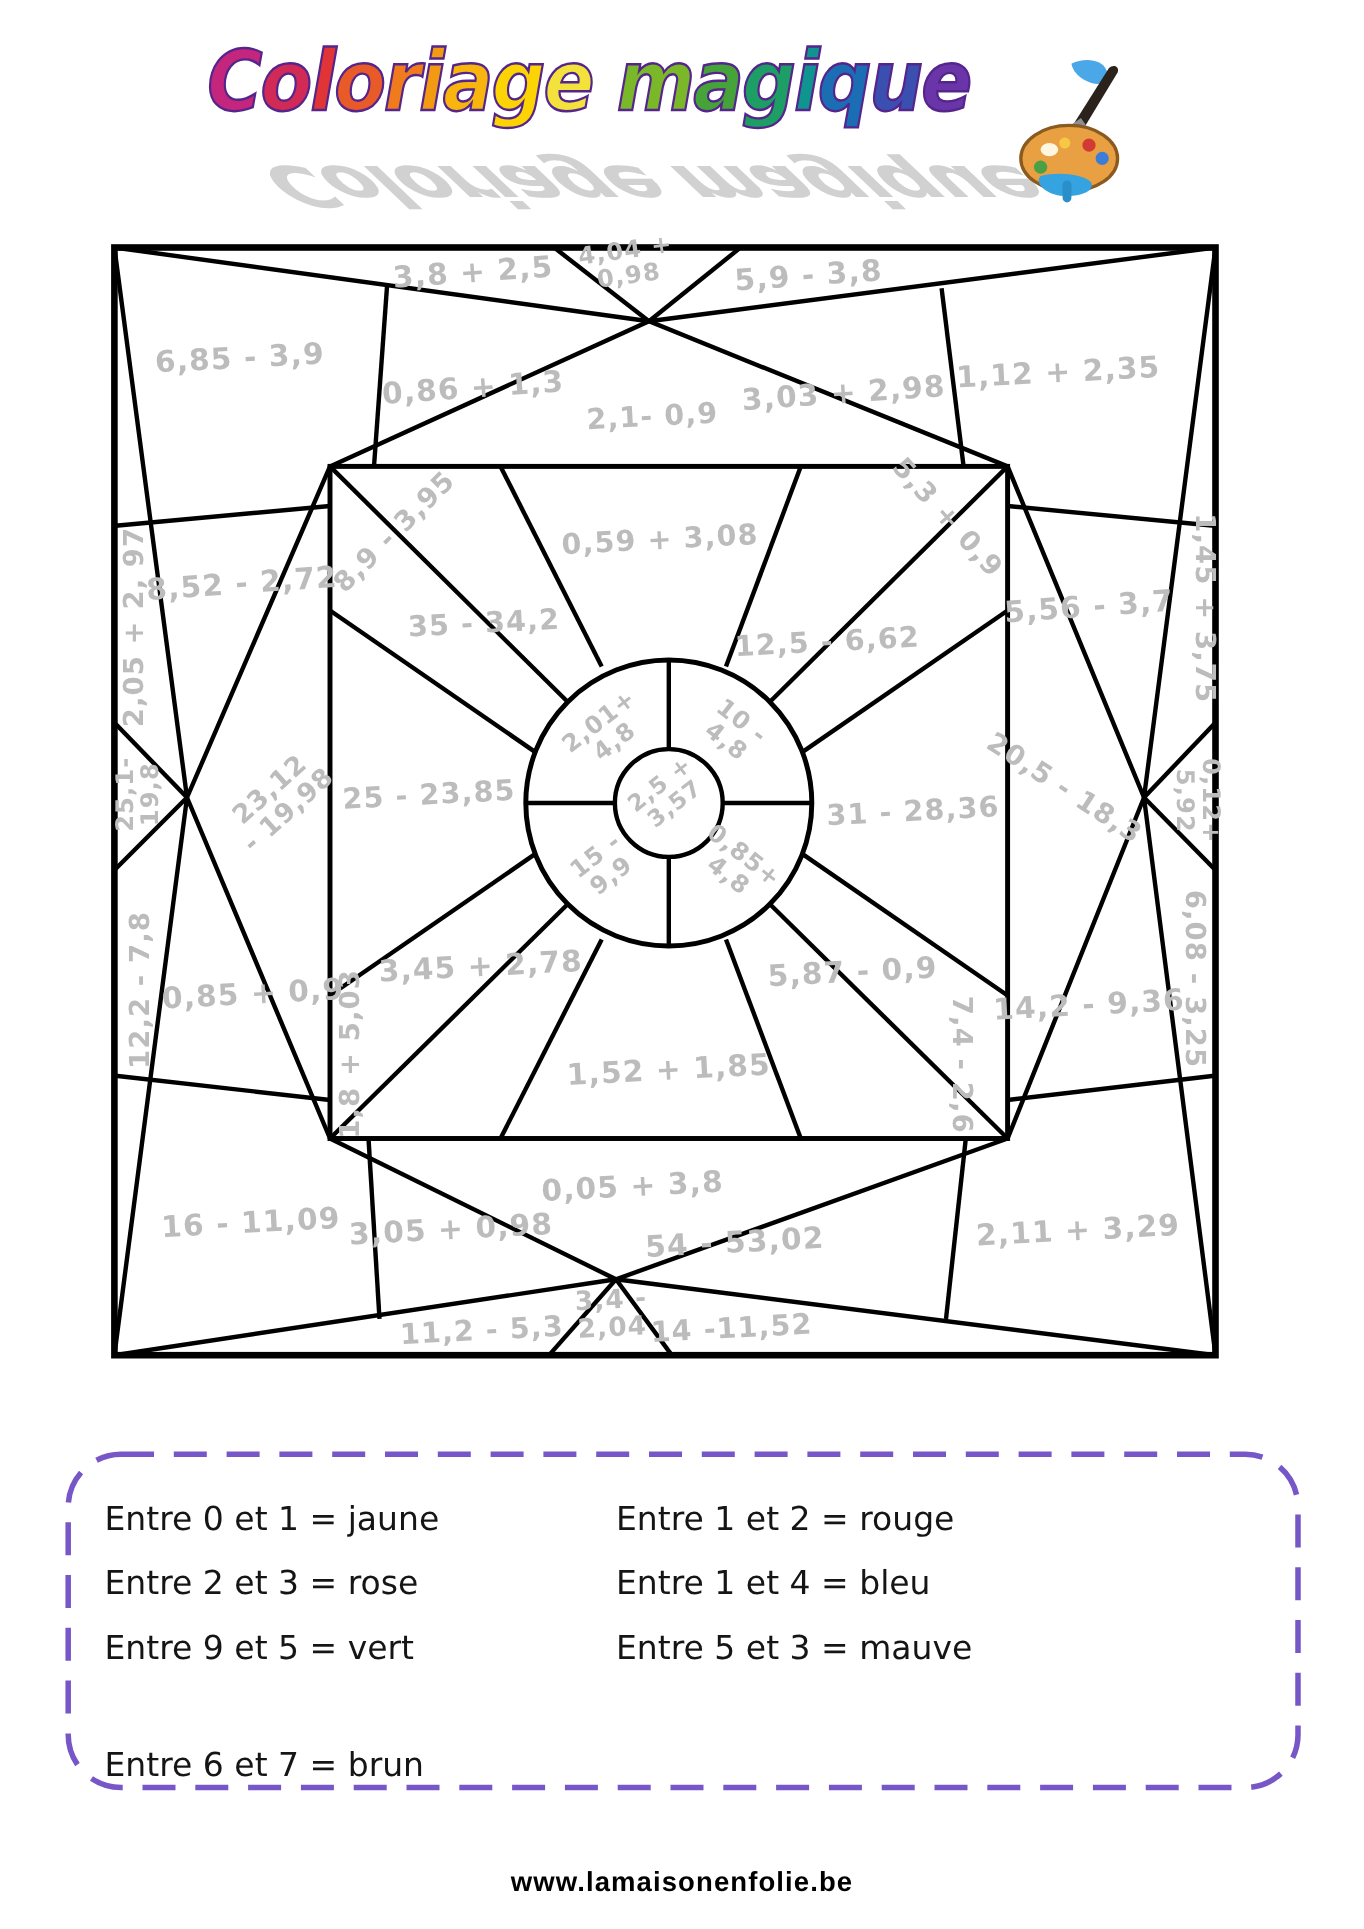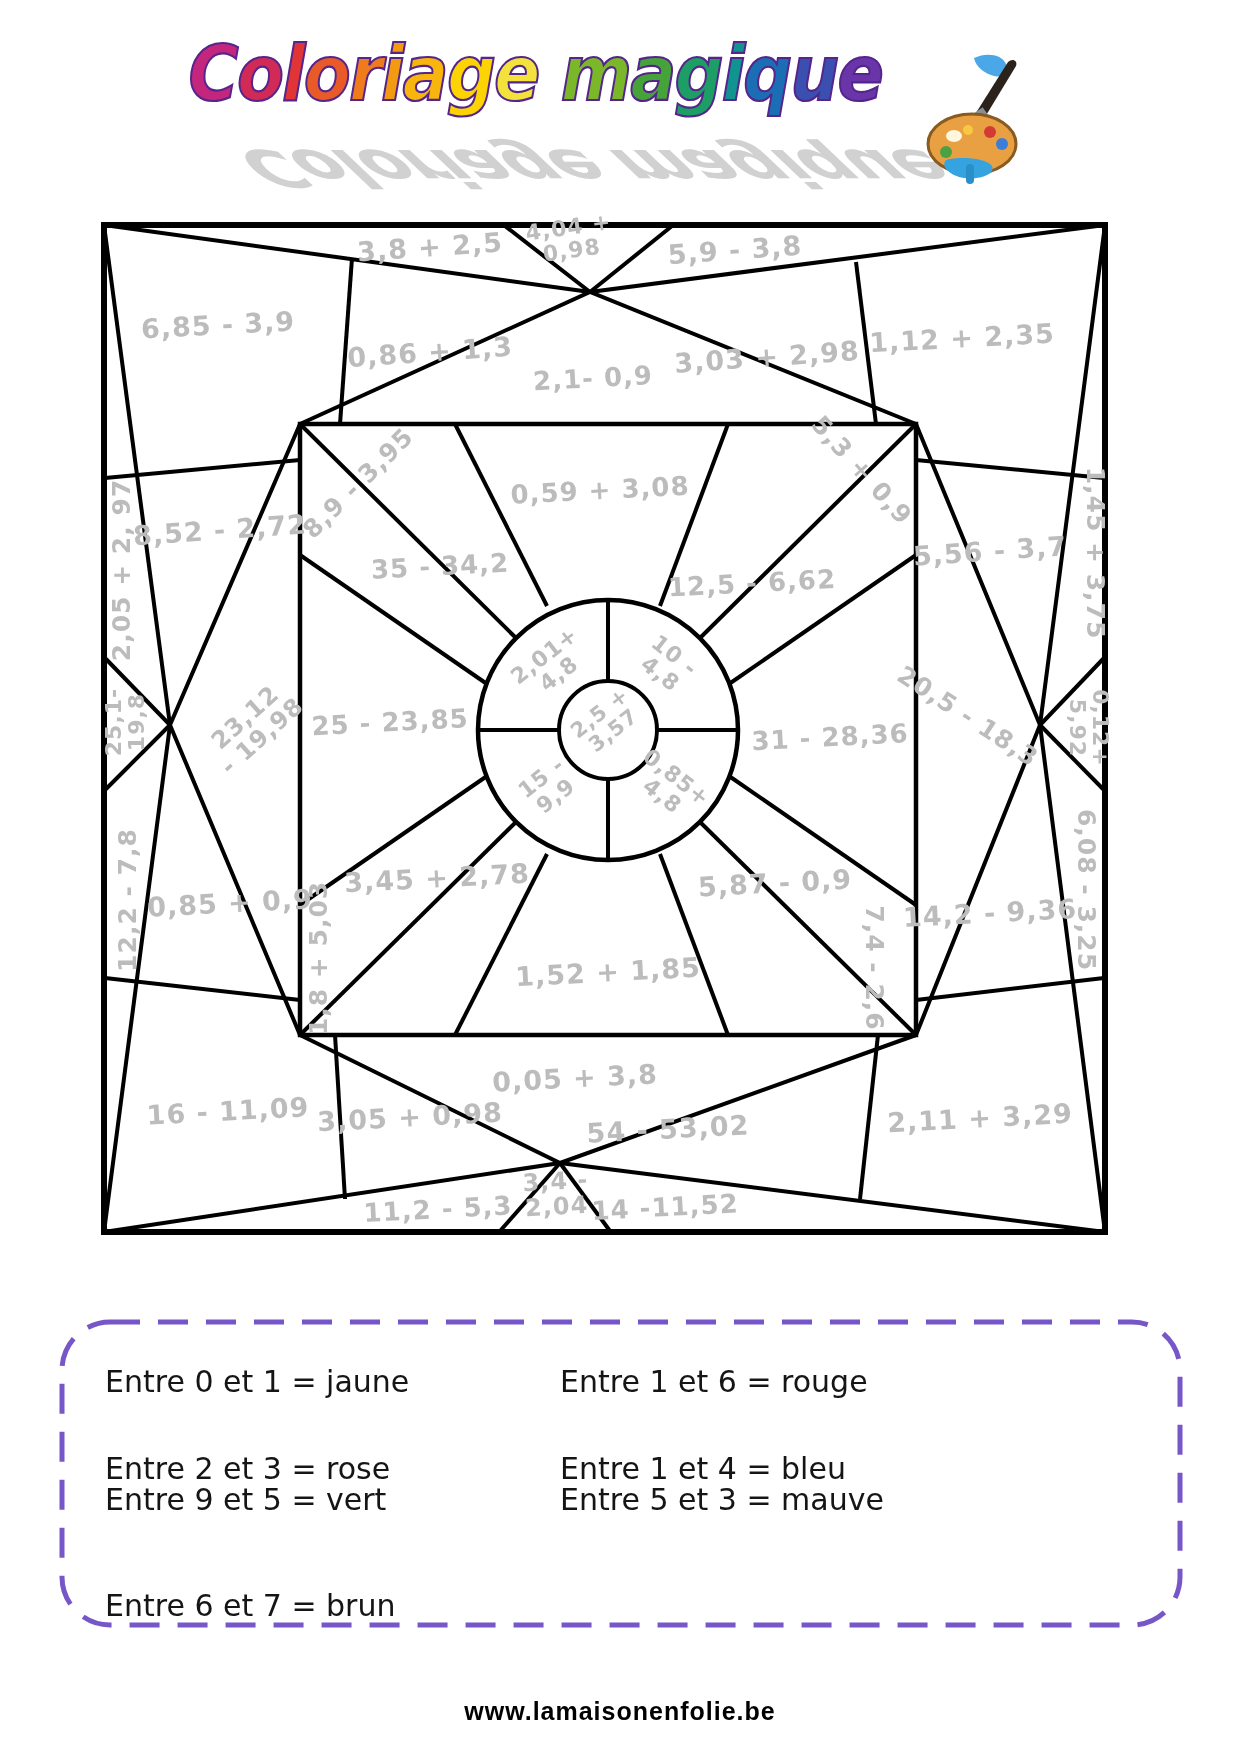--- a/index.html
+++ b/index.html
@@ -13,23 +13,23 @@
          font-size:76px;letter-spacing:-2px;line-height:1;transform:scaleX(.9);}
   .title-main{top:36px;z-index:3;}
   .title-main span{-webkit-text-stroke:2.2px #55258c;}
   .title-shadow{top:-58px;height:150px;z-index:1;color:#c9c9c9;opacity:.85;
         transform:scaleX(.9) scaleY(-0.68) skewX(-31deg);transform-origin:50% 100%;}
   .palette{position:absolute;left:916px;top:52px;z-index:4;}
 
   
   .lg{position:absolute;transform:translateY(-50%);font-size:30px;color:#151515;
       font-family:"DejaVu Sans",sans-serif;letter-spacing:0px;white-space:pre;}
-  .lg-left{left:105px;}
+  .lg-left{left:95px;}
   .lg-right{left:560px;}
-  .lg-r1{top:1381px;} .lg-r2{top:1440px;margin-top:28px;} .lg-r3{top:1499px;} .lg-r4{top:1557px;margin-top:48px;}
+  .lg-r1{top:1381px;} .lg-r2{top:1440px;} .lg-r3{top:1499px;} .lg-r4{top:1557px;margin-top:48px;}
 
   
   .footer{position:absolute;left:0;top:1697px;width:100%;text-align:center;
           font-family:Liberation Sans, sans-serif;font-weight:bold;font-size:25px;
           letter-spacing:1px;color:#000;}
 </style>
 </head>
 <body>
 
 <div class="page">
@@ -139,21 +139,21 @@
     <ellipse cx="38" cy="84" rx="8" ry="6" fill="#fff6e0"></ellipse>
     <circle cx="74" cy="80" r="6" fill="#d23b33"></circle>
     <circle cx="86" cy="92" r="6" fill="#3b7dd8"></circle>
     <circle cx="30" cy="100" r="6" fill="#4aa144"></circle>
     <circle cx="52" cy="78" r="5" fill="#f7c843"></circle>
     <path d="M30 108 C44 104 70 106 76 114 C80 122 64 128 48 126 C34 124 24 114 30 108 Z" fill="#35a3e0"></path>
     <rect x="50" y="112" width="8" height="20" rx="4" fill="#2a8ec9"></rect>
   </svg>
 
   <div class="lg lg-r1 lg-left">Entre 0 et 1 = jaune</div>
-  <div class="lg lg-r1 lg-right">Entre 1 et 6 = rouge</div>
+  <div class="lg lg-r1 lg-right">Entre 1 et 2 = rouge</div>
   <div class="lg lg-r2 lg-left">Entre 2 et 3 = rose</div>
   <div class="lg lg-r2 lg-right">Entre 1 et 4 = bleu</div>
   <div class="lg lg-r3 lg-left">Entre 9 et 5 = vert</div>
   <div class="lg lg-r3 lg-right">Entre 5 et 3 = mauve</div>
   <div class="lg lg-r4 lg-left">Entre 6 et 7 = brun</div>
 
   <div class="footer">www.lamaisonenfolie.be</div>
 </div>
 
 </body></html>

